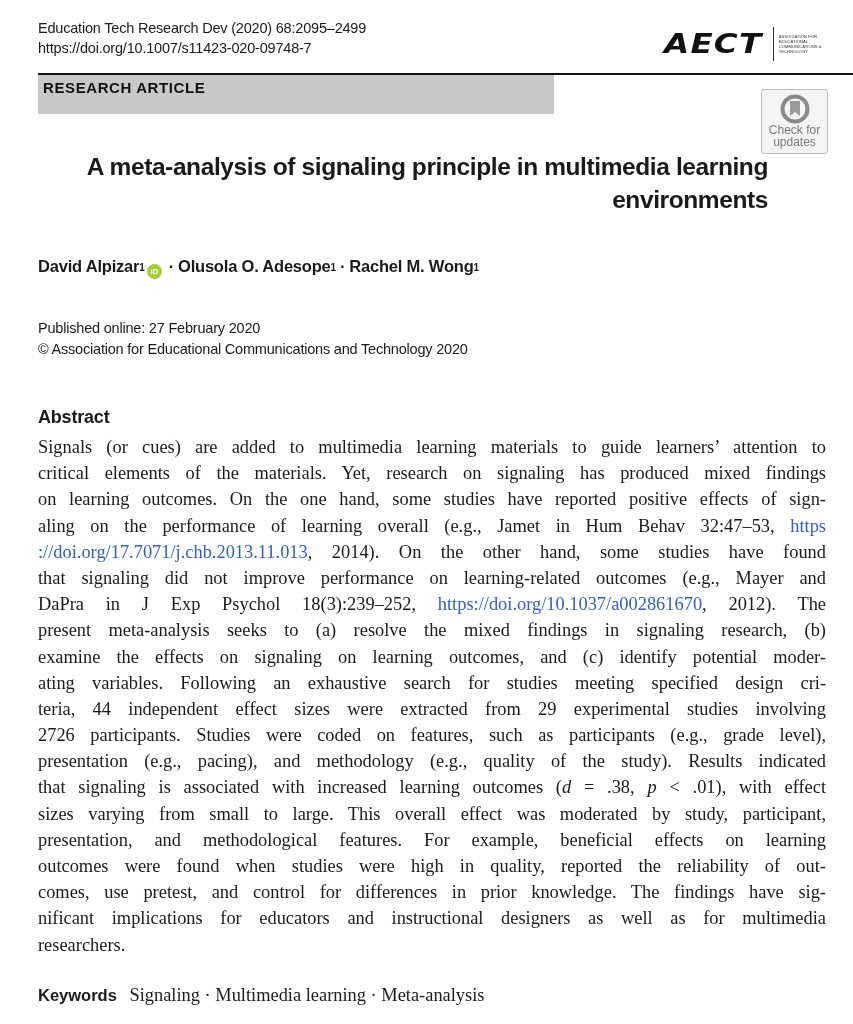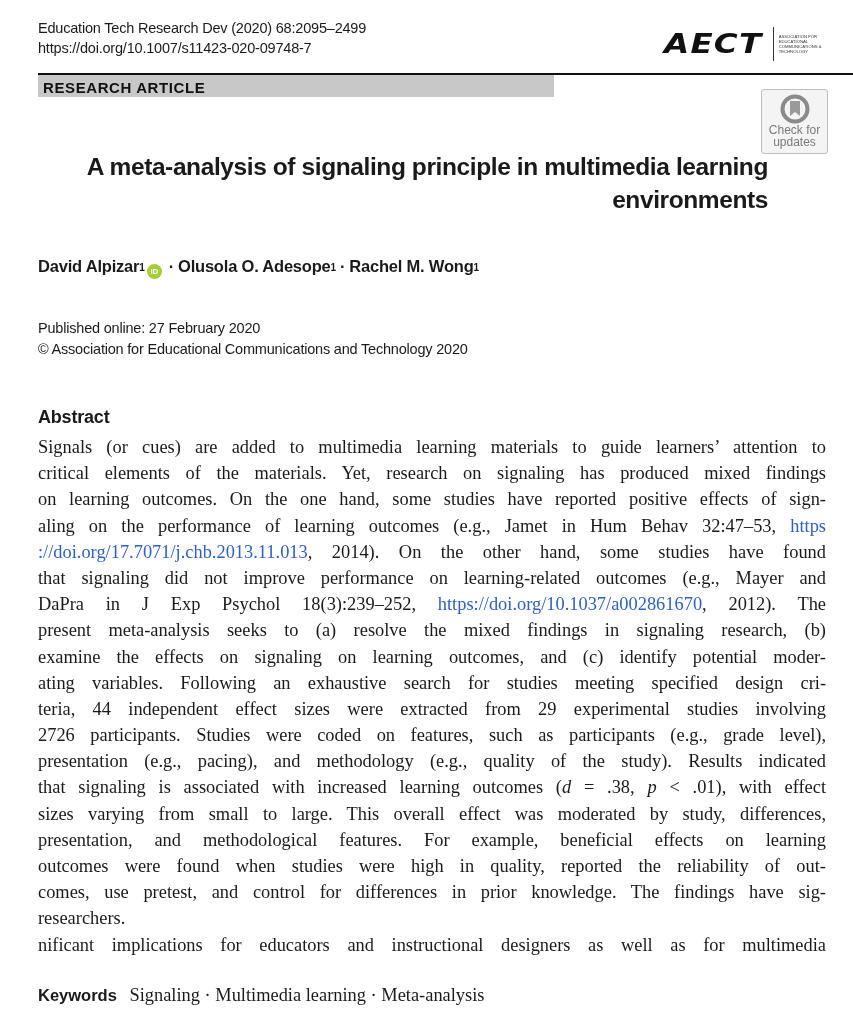--- a/index.html
+++ b/index.html
@@ -9,21 +9,21 @@
 
   .journal-info { position: absolute; left: 38px; top: 18px; font-size: 14.5px; line-height: 20px; letter-spacing: -0.2px; }
   .journal-info div { white-space: nowrap; }
 
   .aect-logo { position: absolute; left: 664px; top: 27px; height: 34px; display: flex; align-items: center; }
   .aect-word { font-family: "DejaVu Sans", sans-serif; font-weight: bold; font-size: 26px; letter-spacing: 1px; color: #111; transform: scaleX(1.25); transform-origin: left center; font-style: italic; margin-right: 30px; }
   .aect-divider { width: 1px; height: 34px; background: #333; margin: 0 5px 0 0; }
   .aect-sub { font-size: 4.2px; line-height: 5px; color: #333; text-transform: uppercase; width: 46px; }
 
   .header-rule { position: absolute; left: 38px; top: 73px; width: 815px; height: 2px; background: #111; }
-  .article-type { position: absolute; left: 38px; top: 75px; width: 516px; height: 22px; background: #c8c8c8; text-align: right; }
+  .article-type { position: absolute; left: 38px; top: 75px; width: 516px; height: 39px; background: #c8c8c8; text-align: right; }
   .article-type span { position: absolute; left: 5px; top: 4px; font-weight: bold; font-size: 15px; letter-spacing: 0.6px; color: #111; }
 
   .cfu { position: absolute; left: 761px; top: 89px; width: 65px; height: 63px; border: 1px solid #bdbdbd; border-radius: 3px; background: #f4f4f4; text-align: center; }
   .cfu svg { position: absolute; left: 18px; top: 4px; }
   .cfu .cfu-text { position: absolute; left: 0; right: 0; top: 34px; font-size: 12px; line-height: 12px; color: #7a7a7a; }
 
   .title { position: absolute; left: 38px; top: 150px; width: 730px; font-weight: bold; font-size: 24.5px; line-height: 33px; letter-spacing: -0.4px; color: #1a1a1a; text-align: right; }
 
   .authors { position: absolute; left: 38px; top: 257px; font-weight: bold; font-size: 16.5px; letter-spacing: -0.2px; white-space: nowrap; display: flex; align-items: baseline; }
   .authors sup { font-size: 10px; position: relative; top: -1px; }
@@ -86,35 +86,35 @@
 <div class="pubinfo sans">
   <div>Published online: 27 February 2020</div>
   <div>© Association for Educational Communications and Technology 2020</div>
 </div>
 
 <div class="abstract-heading sans">Abstract</div>
 <div class="abstract-body serif" id="abstract-body">
     <span class="line"><span>Signals (or cues) are added to multimedia learning materials to guide learners’ attention to</span></span>
     <span class="line"><span>critical elements of the materials. Yet, research on signaling has produced mixed findings</span></span>
     <span class="line"><span>on learning outcomes. On the one hand, some studies have reported positive effects of sign-</span></span>
-    <span class="line"><span>aling on the performance of learning outcomes (e.g., Jamet in Hum Behav 32:47–53, </span><span class="link">https</span></span>
+    <span class="line"><span>aling on the performance of learning overall (e.g., Jamet in Hum Behav 32:47–53, </span><span class="link">https</span></span>
     <span class="line"><span class="link">://doi.org/17.7071/j.chb.2013.11.013</span><span>, 2014). On the other hand, some studies have found</span></span>
     <span class="line"><span>that signaling did not improve performance on learning-related outcomes (e.g., Mayer and</span></span>
     <span class="line"><span>DaPra in J Exp Psychol 18(3):239–252, </span><span class="link">https://doi.org/10.1037/a002861670</span><span>, 2012). The</span></span>
     <span class="line"><span>present meta-analysis seeks to (a) resolve the mixed findings in signaling research, (b)</span></span>
     <span class="line"><span>examine the effects on signaling on learning outcomes, and (c) identify potential moder-</span></span>
     <span class="line"><span>ating variables. Following an exhaustive search for studies meeting specified design cri-</span></span>
     <span class="line"><span>teria, 44 independent effect sizes were extracted from 29 experimental studies involving</span></span>
     <span class="line"><span>2726 participants. Studies were coded on features, such as participants (e.g., grade level),</span></span>
     <span class="line"><span>presentation (e.g., pacing), and methodology (e.g., quality of the study). Results indicated</span></span>
     <span class="line"><span>that signaling is associated with increased learning outcomes (</span><span class="ital">d</span><span> = .38, </span><span class="ital">p</span><span> &lt; .01), with effect</span></span>
-    <span class="line"><span>sizes varying from small to large. This overall effect was moderated by study, differences,</span></span>
+    <span class="line"><span>sizes varying from small to large. This overall effect was moderated by study, participant,</span></span>
     <span class="line"><span>presentation, and methodological features. For example, beneficial effects on learning</span></span>
     <span class="line"><span>outcomes were found when studies were high in quality, reported the reliability of out-</span></span>
     <span class="line"><span>comes, use pretest, and control for differences in prior knowledge. The findings have sig-</span></span>
+    <span class="line"><span>nificant implications for educators and instructional designers as well as for multimedia</span></span>
     <span class="line last"><span>researchers.</span></span>
-    <span class="line"><span>nificant implications for educators and instructional designers as well as for multimedia</span></span>
   </div>
 
 <div class="keywords serif">
   <span class="kw-label">Keywords</span>
   <span>Signaling</span><span> · </span><span>Multimedia learning</span><span> · </span><span>Meta-analysis</span>
 </div>
 
 </body></html>

